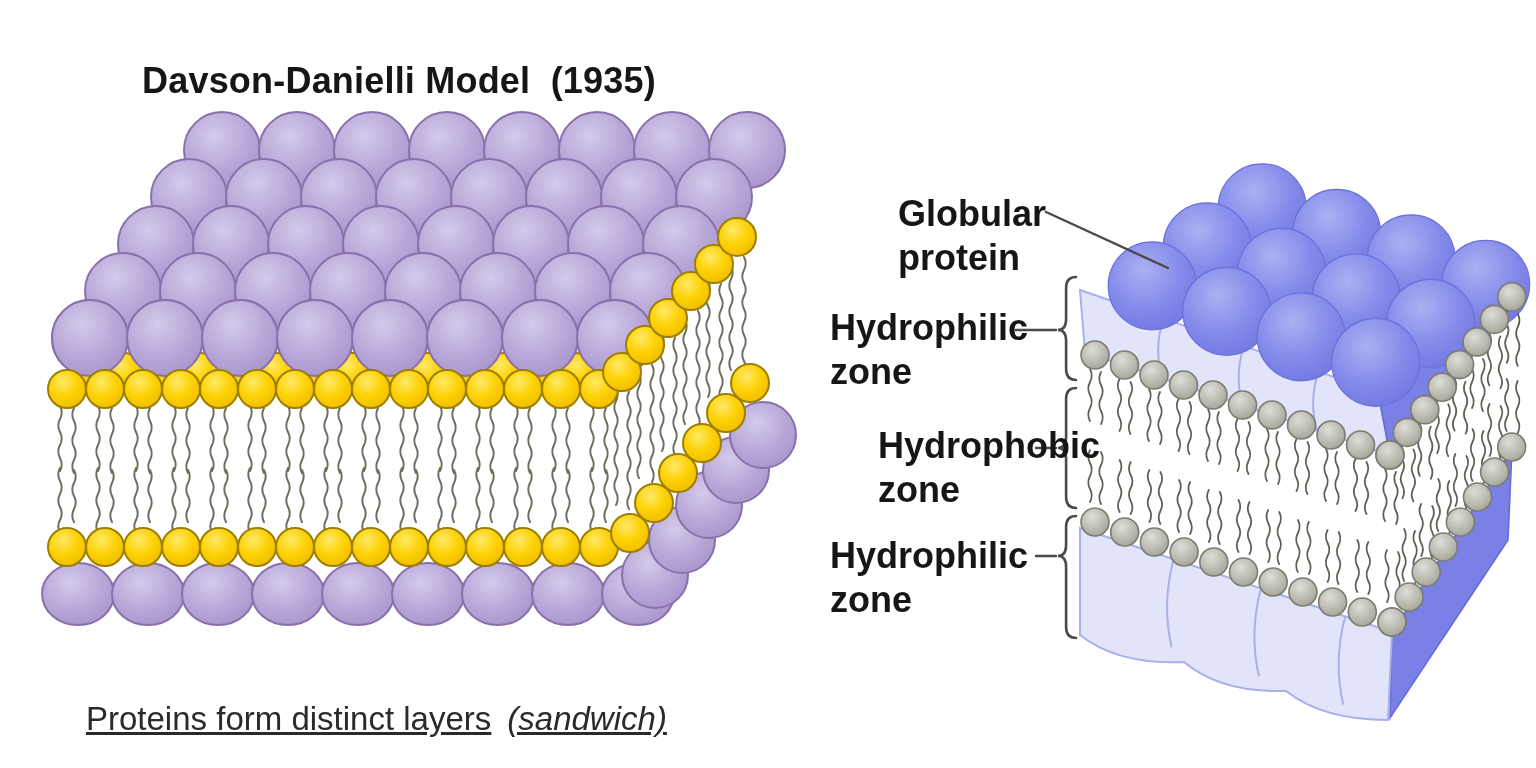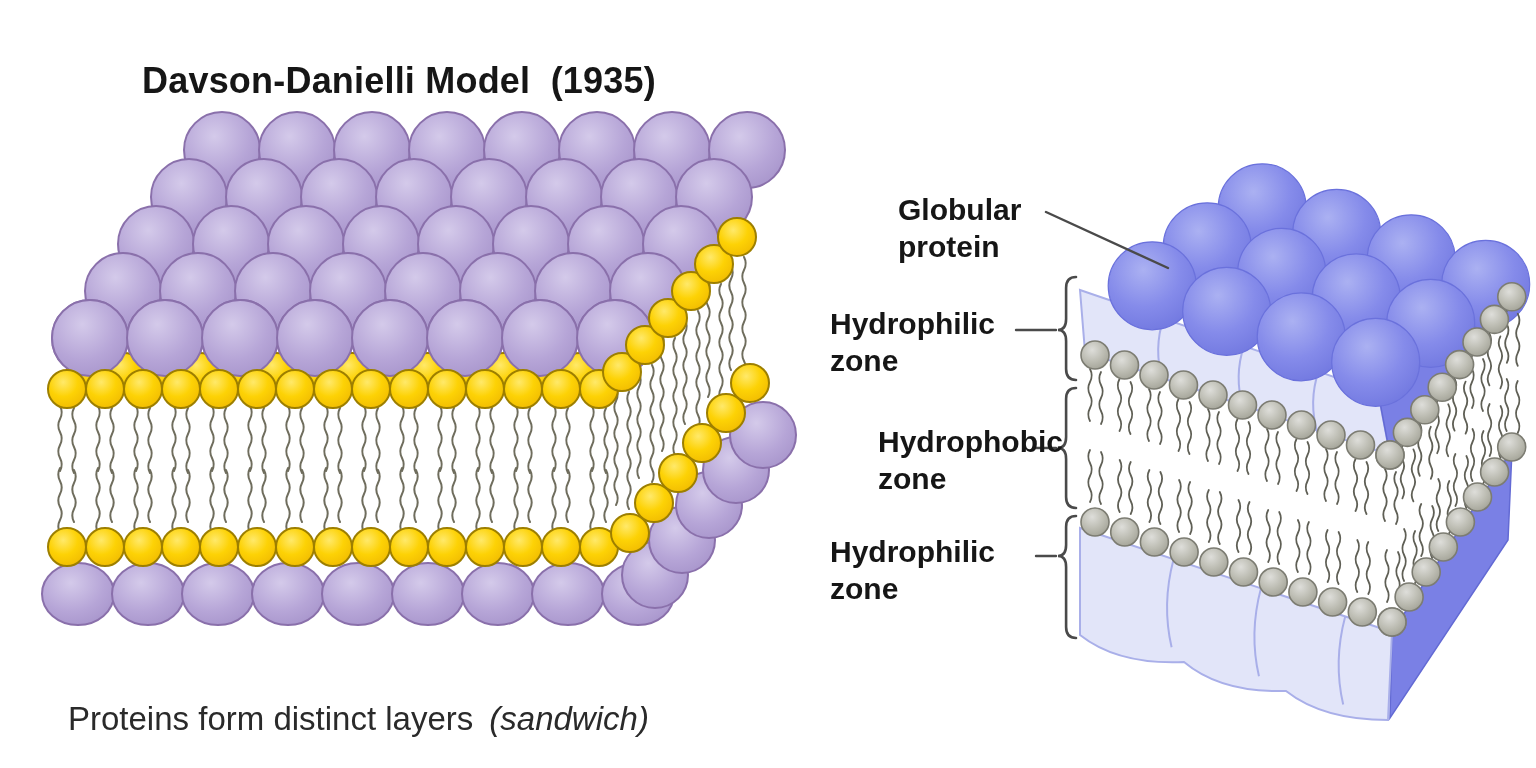--- a/index.html
+++ b/index.html
@@ -1,24 +1,24 @@
 <!DOCTYPE html>
 <html style="--ink: #161616;"><head>
 <meta charset="utf-8">
 <style>
   html,body{margin:0;padding:0;width:1536px;height:768px;overflow:hidden;}
   body{background:#ffffff;font-family:"Liberation Sans",sans-serif;}
   .canvas{position:relative;width:1280px;height:768px;background:#ffffff;}
   #scene{position:absolute;left:0;top:0;width:1536px;height:768px;}
   .title{position:absolute;left:142px;top:60px;font-size:36px;font-weight:700;
          color:var(--ink,#161616);white-space:pre;letter-spacing:.2px;}
-  .caption{position:absolute;left:68px;top:700px;font-size:33px;font-weight:400;
-           color:#2a2a2a;white-space:pre;}
+  .caption{position:absolute;left:86px;top:700px;font-size:33px;font-weight:400;
+           color:#2a2a2a;white-space:pre;text-decoration:underline;}
   .caption .it{font-style:italic;margin-left:16px;}
-  .rlabel{position:absolute;font-size:30px;font-weight:700;line-height:1.22;
+  .rlabel{position:absolute;font-size:36px;font-weight:700;line-height:1.22;
           color:var(--ink,#161616);}
   .lab0{left:898px;top:192px;width:178px;}
   .lab1{left:830px;top:306px;width:196px;}
   .lab2{left:830px;top:424px;width:216px;margin-left:48px;}
   .lab3{left:830px;top:534px;width:196px;}
 </style>
 </head>
 <body style="background: rgb(255, 255, 255);">
 
 <div class="canvas">

